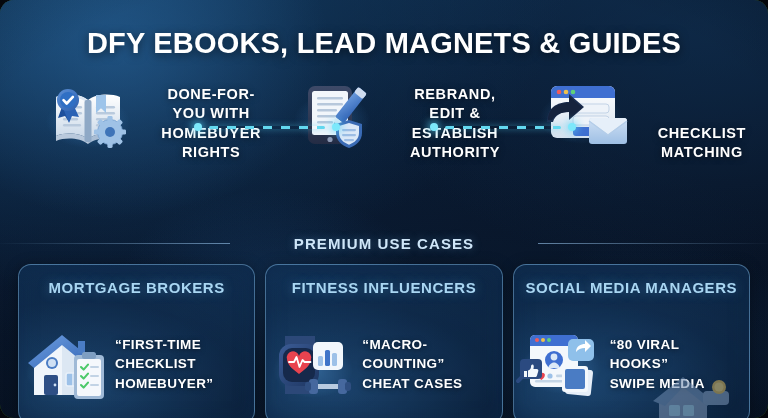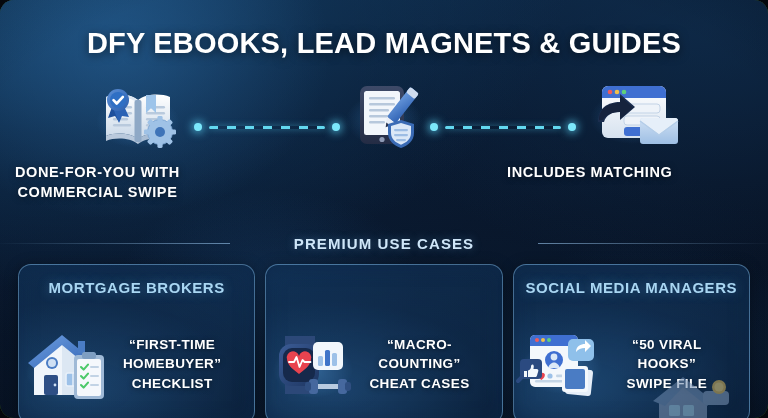--- a/index.html
+++ b/index.html
@@ -44,21 +44,21 @@
     white-space:nowrap;
   }
 
   
   .features{
     position:absolute;left:0;right:0;top:76px;height:125px;
     display:flex;align-items:flex-start;justify-content:center;
   }
   .feature{
     width:246px;
-    display:flex;flex-direction:column;align-items:flex-start;
+    display:flex;flex-direction:row;align-items:flex-end;
   }
   .feat-icon{
     height:78px;width:100%;
     display:flex;align-items:center;justify-content:center;
     margin-bottom:9px;
   }
   .feat-cap{
     color:#ffffff;
     font-size:14.5px;font-weight:bold;
     letter-spacing:0.6px;
@@ -143,21 +143,21 @@
     flex:0 0 96px;
     height:86px;
     display:flex;align-items:center;justify-content:center;
   }
   .card-text{
     flex:1;
     color:#ffffff;
     font-size:13.5px;font-weight:bold;
     letter-spacing:0.4px;
     line-height:1.42;
-    text-align:center;
+    text-align:left;
     padding-right:25px;
     text-shadow:0 1px 5px rgba(0,0,0,0.5);
   }
   .corner-art{
     position:absolute;right:4px;bottom:-8px;
     width:96px;height:66px;
     opacity:0.55;
     pointer-events:none;
   }
   svg{display:block;overflow:visible;}
@@ -237,21 +237,21 @@
               <rect x="-2.6" y="10" width="5.2" height="6" rx="1.4" transform="rotate(45)"></rect>
               <rect x="-16" y="-2.6" width="6" height="5.2" rx="1.4" transform="rotate(45)"></rect>
               <rect x="10" y="-2.6" width="6" height="5.2" rx="1.4" transform="rotate(45)"></rect>
             </g>
             <circle r="5" fill="#3f74b8"></circle>
           </g>
         </svg>
       </div>
       <div class="feat-cap">
         <div>DONE-FOR-YOU WITH</div>
-        <div>COMMERCIAL SWIPE</div>
+        <div>HOMEBUYER RIGHTS</div>
       </div>
     </div>
 
     <div class="feature">
       <div class="feat-icon">
         <svg width="90" height="74" viewBox="0 0 90 74">
           <defs>
             <linearGradient id="tabG" x1="0" y1="0" x2="0" y2="1">
               <stop offset="0" stop-color="#3e4a68"></stop>
                 <stop offset="1" stop-color="#242c44"></stop>
@@ -286,20 +286,24 @@
 
           <path d="M62 42 l13 4 v9 c0 7.5 -6 12.5 -13 15 c-7 -2.5 -13 -7.5 -13 -15 v-9 Z" fill="#3a6bb5"></path>
           <path d="M62 45 l10 3 v7 c0 5.8 -4.6 9.7 -10 11.7 c-5.4 -2 -10 -5.9 -10 -11.7 v-7 Z" fill="#dbe8f7"></path>
           <g fill="#9dbde4">
             <rect x="55" y="51" width="14" height="2.2" rx="1.1"></rect>
             <rect x="55" y="56" width="14" height="2.2" rx="1.1"></rect>
             <rect x="57" y="61" width="10" height="2.2" rx="1.1"></rect>
           </g>
         </svg>
       </div>
+      <div class="feat-cap">
+        <div>REBRAND, EDIT &amp;</div>
+        <div>ESTABLISH AUTHORITY</div>
+      </div>
     </div>
 
     <div class="feature">
       <div class="feat-icon">
         <svg width="104" height="74" viewBox="0 0 104 74">
           <defs>
             <linearGradient id="winG" x1="0" y1="0" x2="0" y2="1">
               <stop offset="0" stop-color="#ffffff"></stop>
                 <stop offset="1" stop-color="#d6e2ef"></stop>
             </linearGradient>
@@ -326,21 +330,21 @@
           <path d="M21 42 c0 -12 10 -17 21 -17 l0 -7 l13 11.5 l-13 11.5 l0 -7 c-8 0 -14 2.5 -17 8 Z" fill="#16233d"></path>
 
           <g transform="translate(62,40)">
             <rect x="0" y="0" width="38" height="26" rx="3" fill="url(#envG)"></rect>
             <path d="M0 2.5 l19 14 l19 -14 v-0.5 a3 3 0 0 0 -3 -2 h-32 a3 3 0 0 0 -3 2 Z" fill="#e6eff9"></path>
             <path d="M0 3 l19 14 l19 -14" fill="none" stroke="#b4cde8" stroke-width="1.4"></path>
           </g>
         </svg>
       </div>
       <div class="feat-cap">
-        <div>INCLUDES MATCHING</div>
+        <div>CHECKLIST MATCHING</div>
       </div>
     </div>
   </div>
 
   <div class="connector c1">
     <span class="conn-dot"></span>
     <span class="conn-line"></span>
     <span class="conn-dot"></span>
   </div>
   <div class="connector c2">
@@ -399,27 +403,28 @@
               <rect x="66" y="41" width="9" height="2" rx="1" fill="#c2d3e5"></rect>
               <path d="M57 51 l2.6 2.6 l4.4 -5" stroke="#4cc96a" stroke-width="2.1" fill="none" stroke-linecap="round" stroke-linejoin="round"></path>
               <rect x="66" y="50" width="9" height="2" rx="1" fill="#c2d3e5"></rect>
               <path d="M57 60 l2.6 2.6 l4.4 -5" stroke="#4cc96a" stroke-width="2.1" fill="none" stroke-linecap="round" stroke-linejoin="round"></path>
               <rect x="66" y="59" width="9" height="2" rx="1" fill="#c2d3e5"></rect>
             </g>
           </svg>
         </div>
         <div class="card-text">
           <div>“FIRST-TIME</div>
+          <div>CHECKLIST</div>
           <div>HOMEBUYER”</div>
-          <div>CHECKLIST</div>
         </div>
       </div>
     </div>
 
     <div class="card">
+      <div class="card-title">FITNESS INFLUENCERS</div>
       <div class="card-body">
         <div class="card-icon">
           <svg width="90" height="80" viewBox="0 0 90 80">
             <defs>
               <linearGradient id="watchG" x1="0" y1="0" x2="1" y2="1">
                 <stop offset="0" stop-color="#3b5c96"></stop>
                   <stop offset="1" stop-color="#1d3560"></stop>
               </linearGradient>
               <radialGradient id="glowE" cx="0.5" cy="0.5" r="0.5">
                 <stop offset="0" stop-color="#5aa0e0" stop-opacity="0.38"></stop>
@@ -496,22 +501,22 @@
             <rect x="52" y="14" width="26" height="22" rx="5" fill="#8fc0ea"></rect>
             <path d="M58 30 l-3 5 l6 -2 Z" fill="#8fc0ea"></path>
             <path d="M60 27 c0 -6 5 -8 9 -8 l0 -4 l6 6 l-6 6 l0 -4 c-4 0 -7 1.5 -9 4 Z" fill="#ffffff"></path>
 
             <rect x="50" y="44" width="26" height="26" rx="3" fill="#e6eef8" transform="rotate(6 63 57)"></rect>
             <rect x="46" y="41" width="26" height="26" rx="3" fill="#f4f8fc"></rect>
             <rect x="49" y="44" width="20" height="20" rx="2" fill="#4a7cc4"></rect>
           </svg>
         </div>
         <div class="card-text">
-          <div>“50 VIRAL HOOKS”</div>
-          <div>SWIPE FILE</div>
+          <div>“80 VIRAL HOOKS”</div>
+          <div>SWIPE MEDIA</div>
         </div>
       </div>
       <div class="corner-art">
         <svg width="96" height="66" viewBox="0 0 96 66">
           <path d="M10 34 L34 16 L58 34 L58 62 L10 62 Z" fill="#7e94b2"></path>
           <path d="M4 36 L34 12 L64 36 L58 41 L34 22 L16 41 Z" fill="#6d8bb0"></path>
           <rect x="20" y="40" width="11" height="11" rx="1.5" fill="#9fc6de"></rect>
           <rect x="34" y="40" width="11" height="11" rx="1.5" fill="#9fc6de"></rect>
           <rect x="54" y="26" width="26" height="14" rx="4" fill="#7f98b8"></rect>
           <circle cx="70" cy="22" r="7" fill="#d8b458"></circle>

